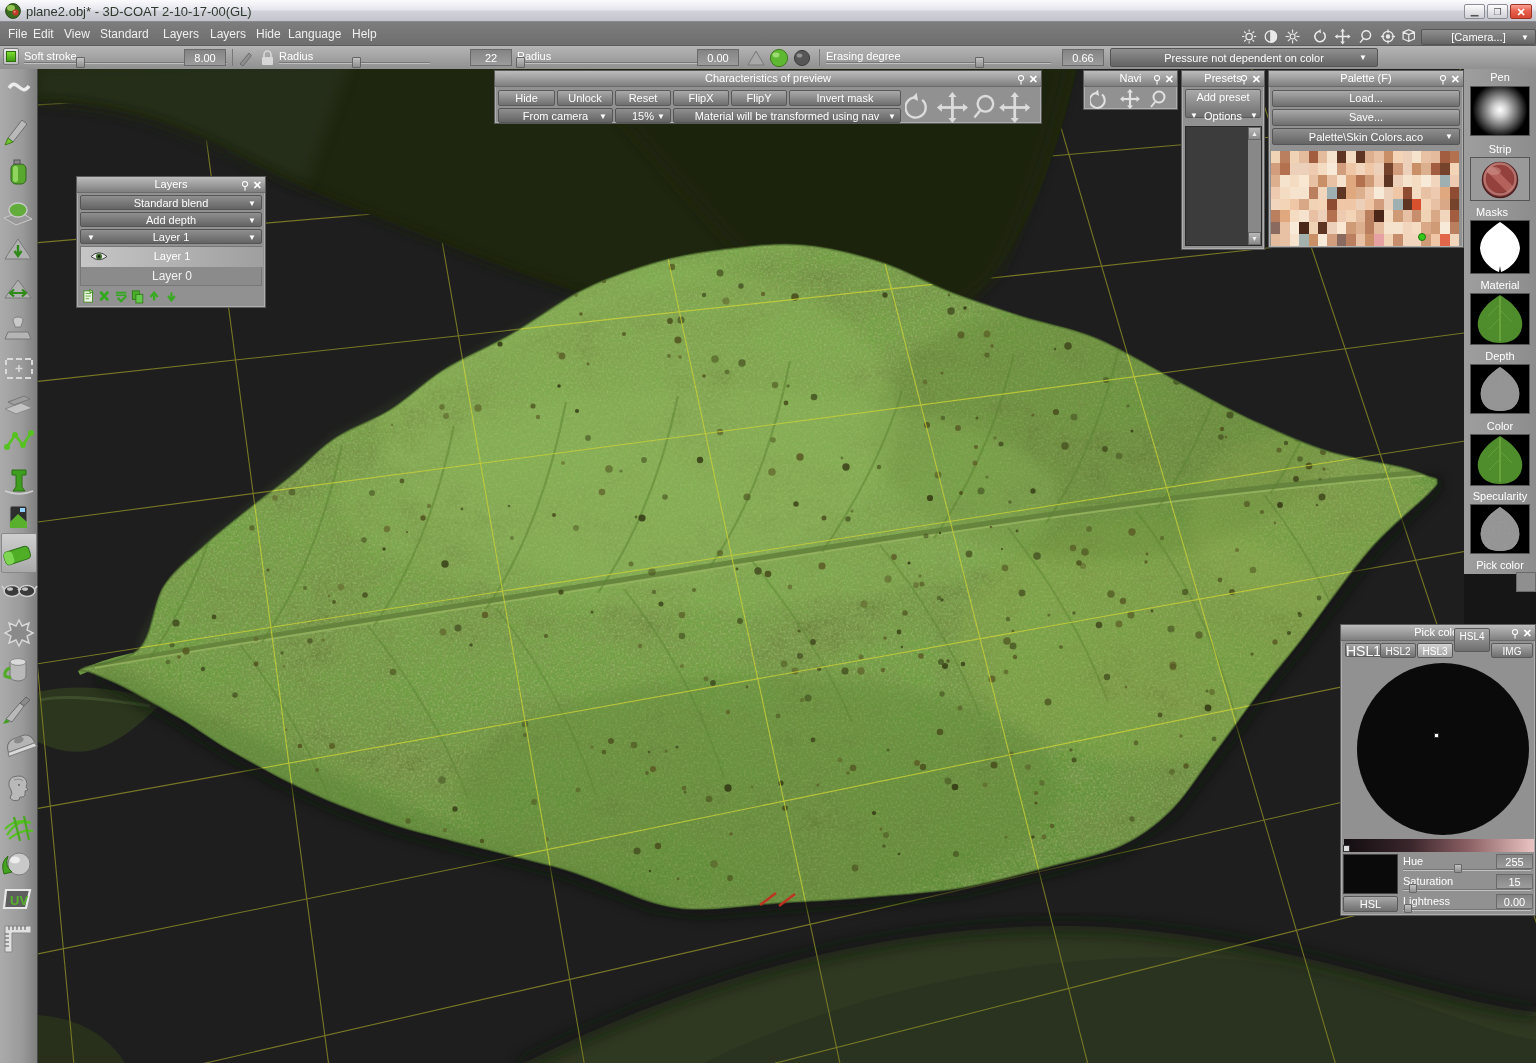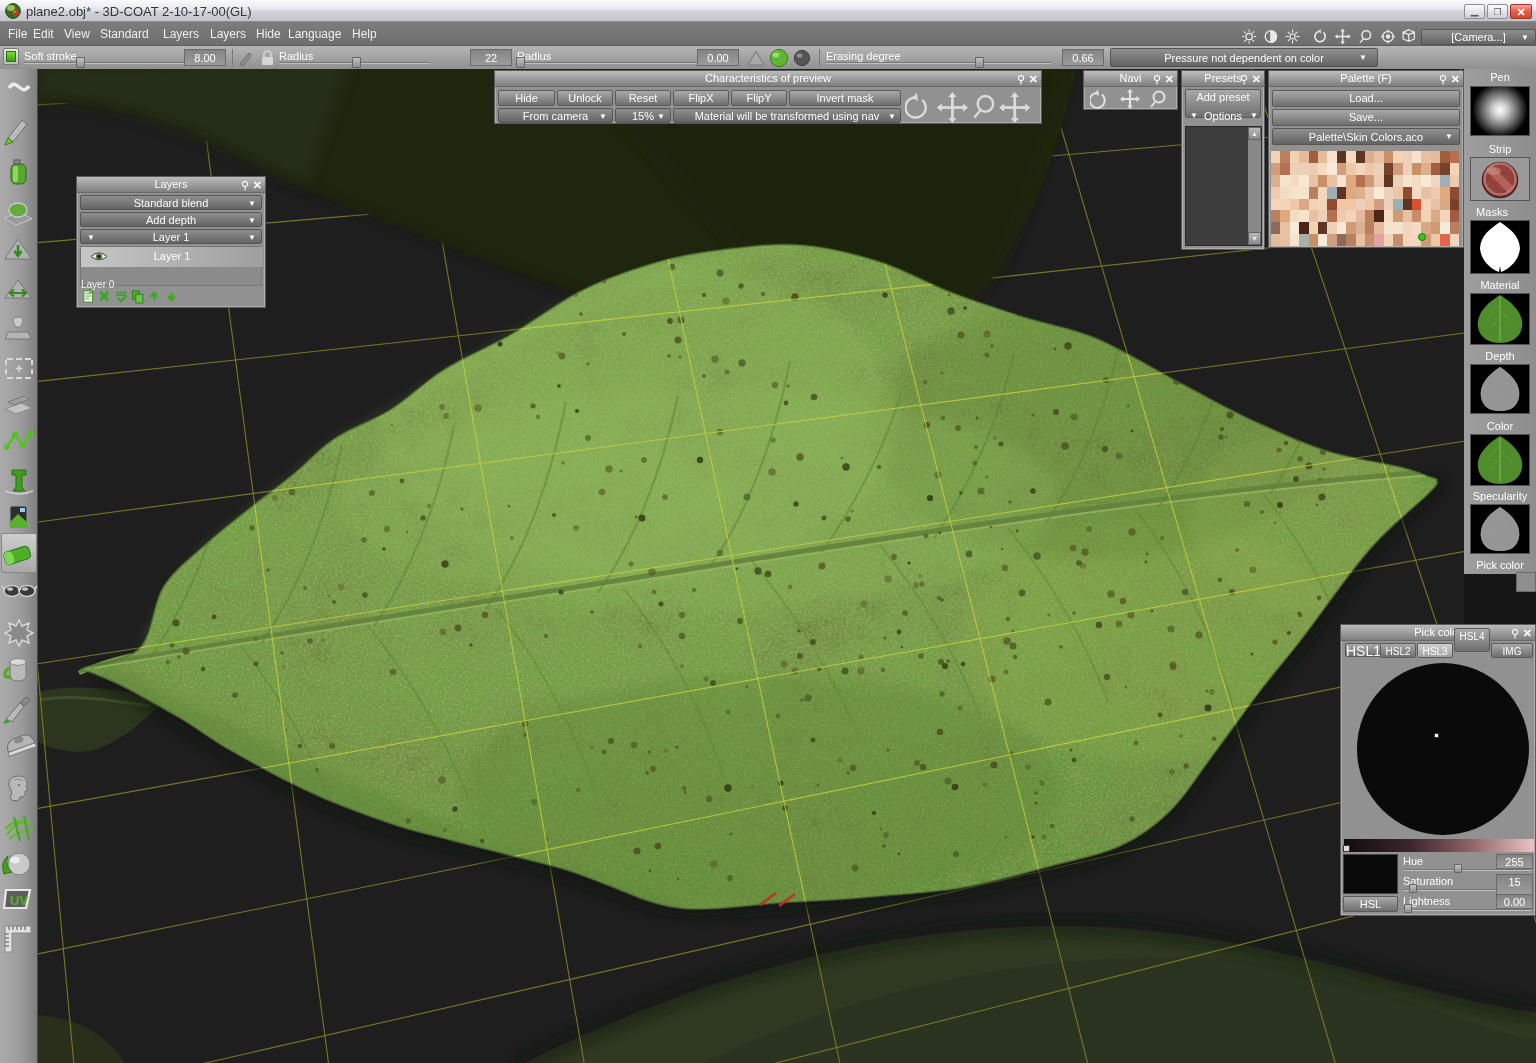--- a/index.html
+++ b/index.html
@@ -817,21 +817,21 @@
  <div class="drop" style="left:3px;top:18px;width:182px;height:15px">Standard blend<span style="position:absolute;right:5px;font-size:8px">▼</span></div>
  <div class="drop" style="left:3px;top:35px;width:182px;height:15px">Add depth<span style="position:absolute;right:5px;font-size:8px">▼</span></div>
  <div class="drop" style="left:3px;top:52px;width:182px;height:15px"><span style="position:absolute;left:6px;font-size:8px">▼</span>Layer 1<span style="position:absolute;right:5px;font-size:8px">▼</span></div>
  <div class="abs" style="left:3px;top:69px;width:182px;height:40px;background:#8b8b8b;border:1px solid #777">
    <div class="abs" style="left:0;top:0;width:182px;height:20px;background:linear-gradient(90deg,#c6c6c6,#9f9f9f);color:#fff;font-size:11px;text-align:center;line-height:19px">Layer 1</div>
    <svg class="abs" style="left:9px;top:3px" width="18" height="13" viewBox="0 0 18 13">
         <path d="M1,6.5 Q9,-1 17,6.5 Q9,13 1,6.5 Z" fill="#e8e8e8" stroke="#444"></path>
         <circle cx="9" cy="6.5" r="3" fill="#3c6e2a"></circle>
         <circle cx="9" cy="6.5" r="1.2" fill="#111"></circle>
       </svg>
-   <div class="abs" style="left:0;top:28px;width:182px;height:20px;color:#f2f2f2;font-size:10px;text-align:left;line-height:19px">Layer 0</div>
+   <div class="abs" style="left:0;top:20px;width:182px;height:20px;color:#f2f2f2;font-size:12px;text-align:center;line-height:19px">Layer 0</div>
  </div>
  <svg class="abs" style="left:6px;top:112px" width="104" height="15" viewBox="0 0 120 17">
   <g>
         <rect x="1" y="2" width="10" height="13" fill="#e9f2e2" stroke="#3e8a1e"></rect>
         <path d="M3,5h6 M3,8h6 M3,11h4" stroke="#58a830" stroke-width="1"></path>
         <path d="M8,0 l4,4 h-4 Z" fill="#bde09a" stroke="#3e8a1e"></path>
       </g>
   <path d="M20,3 l9,10 m0,-10 l-9,10" stroke="#32a81e" stroke-width="3.2"></path>
   <g stroke="#32a81e" stroke-width="1.8" fill="none">
         <path d="M38,4 h12 M38,7 h12"></path>
@@ -1110,17 +1110,17 @@
  <i style="left:2px;top:220px;width:7px;height:7px;background:#ddd;border:1px solid #333"></i>
  <div class="abs" style="left:2px;top:229px;width:55px;height:40px;background:#0a0a0a;border:1px solid #444"></div>
  <div class="btn" style="left:2px;top:271px;width:55px;height:16px">HSL</div>
  <span class="lab" style="left:62px;top:230px">Hue</span>
  <div class="sld" style="left:62px;top:244px;width:128px"></div>
     <div class="knob" style="left:113px;top:239px;width:8px;height:9px"></div>
  <div class="vbox" style="left:155px;top:229px;width:37px;height:15px;line-height:14px">255</div>
  <span class="lab" style="left:62px;top:250px">Saturation</span>
  <div class="sld" style="left:62px;top:264px;width:128px"></div>
     <div class="knob" style="left:68px;top:259px;width:8px;height:9px"></div>
- <div class="vbox" style="left:155px;top:249px;width:37px;height:21px;line-height:14px">15</div>
+ <div class="vbox" style="left:155px;top:249px;width:37px;height:15px;line-height:14px">15</div>
  <span class="lab" style="left:62px;top:270px">Lightness</span>
  <div class="sld" style="left:62px;top:284px;width:128px"></div>
     <div class="knob" style="left:63px;top:279px;width:8px;height:9px"></div>
  <div class="vbox" style="left:155px;top:269px;width:37px;height:15px;line-height:14px">0.00</div>
 </div>
 </body></html>

